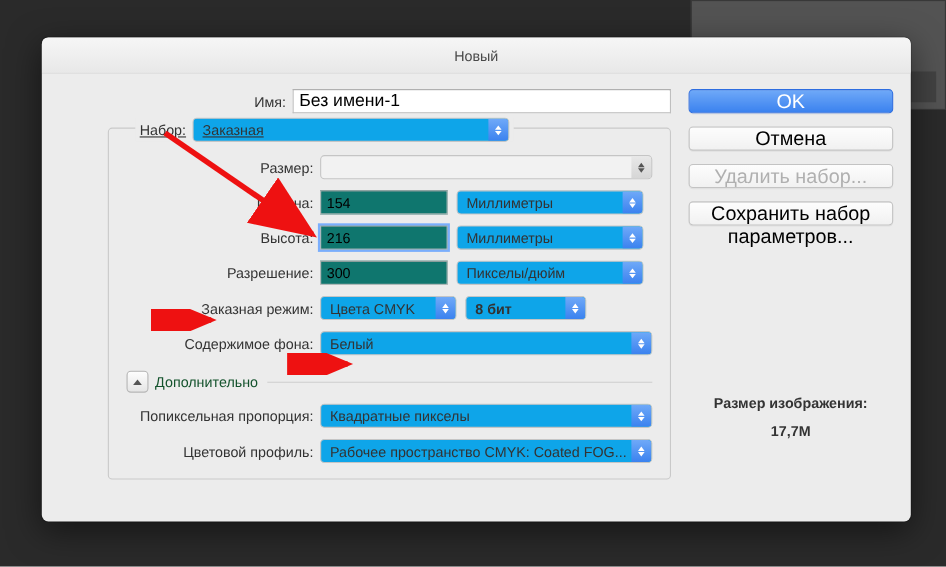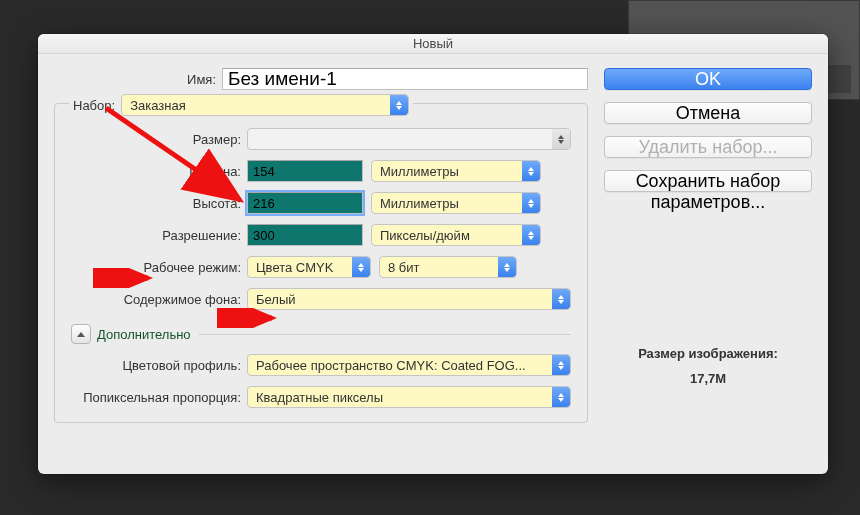--- a/index.html
+++ b/index.html
@@ -32,67 +32,68 @@
       position: absolute;
       top: 34px; left: 38px;
       width: 790px; height: 440px;
       background: #ececec;
       border-radius: 6px;
       box-shadow: 0 8px 30px rgba(0,0,0,0.5), 0 0 0 1px rgba(0,0,0,0.15);
       display: flex;
       flex-direction: column;
     }
     .titlebar {
-      height: 20px;
+      height: 33px;
       display: flex; align-items: center; justify-content: center;
       font-size: 13px;
       color: #4a4a4a;
       border-bottom: 1px solid #d5d5d5;
       background: linear-gradient(#f6f6f6,#e8e8e8);
       border-radius: 6px 6px 0 0;
     }
     .content {
       flex: 1;
       display: flex;
       padding: 14px 16px 16px 16px;
+      margin-left: 44px;
     }
     .left-col { flex: 1; position: relative; }
     .right-col { width: 224px; padding-left: 16px; }
     
     
     .name-row {
       display: flex; align-items: center;
       margin-bottom: 13px;
       padding-left: 128px;
     }
     .name-row label { width: 34px; text-align: right; margin-right: 6px; }
     .name-input {
       flex: 1;
       height: 22px;
       border: 1px solid #bfbfbf;
       border-top-color: #a8a8a8;
       background: #fff;
       padding: 0 5px;
-      font-size: 19px;
+      font-size: 16px;
       border-radius: 0;
     }
     
     
     .preset-fieldset {
       position: relative;
       border: 1px solid #c9c9c9;
       border-radius: 4px;
       padding: 14px 16px 14px 16px;
     }
     .preset-legend {
       position: absolute;
-      top: -10px; left: 14px;
+      top: -10px; left: 24px;
       background: #ececec;
       padding: 0 4px;
-      display: flex; align-items: center;
+      display: flex; align-items: center; text-decoration: underline;
     }
     .preset-legend label { margin-right: 6px; }
     
     .form-grid {
       display: flex; flex-direction: column;
       gap: 10px;
       margin-top: 10px;
     }
     .form-row {
       display: flex; align-items: center;
@@ -111,21 +112,21 @@
       border-top-color: #a8a8a8;
       background: #0f766e;
       padding: 0 5px;
       font-size: 13px;
       margin-right: 8px;
     }
     
     .mac-select {
       position: relative;
       height: 22px;
-      background: #fef9c3;
+      background: #0ea5e9;
       border: 1px solid #c5c5c5;
       border-radius: 4px;
       display: flex; align-items: center;
       padding: 0 22px 0 8px;
       font-size: 13px;
       overflow: hidden;
       white-space: nowrap;
     }
     .mac-select.full { flex: 1; }
     .mac-select .arrows {
@@ -145,21 +146,21 @@
       border-right: 3px solid transparent;
     }
     .arrows::before { border-bottom: 4px solid #fff; }
     .arrows::after { border-top: 4px solid #fff; }
     .mac-select.grey .arrows::before { border-bottom-color: #555; }
     .mac-select.grey .arrows::after { border-top-color: #555; }
     
     .mac-select.disabled { background: #f2f2f2; color: #aaa; }
     
     .unit-select { width: 170px; }
-    .bit-select { width: 138px; margin-left: 8px; }
+    .bit-select { width: 110px; margin-left: 8px; font-weight: bold; }
     .colormode-select { width: 124px; }
     
     
     .advanced-row {
       display: flex; align-items: center;
       margin: 14px 0 10px 0;
     }
     .disclosure-btn {
       width: 20px; height: 20px;
       border: 1px solid #b5b5b5;
@@ -271,21 +272,21 @@
           <div class="form-row">
             <div class="lbl">Разрешение:</div>
             <input class="val-input" value="300" style="">
             <div class="mac-select unit-select">
               <span>Пикселы/дюйм</span>
               <span class="arrows"></span>
             </div>
           </div>
 
           <div class="form-row">
-            <div class="lbl">Рабочее режим:</div>
+            <div class="lbl">Заказная режим:</div>
             <div class="mac-select colormode-select">
               <span>Цвета CMYK</span>
               <span class="arrows"></span>
             </div>
             <div class="mac-select bit-select">
               <span>8 бит</span>
               <span class="arrows"></span>
             </div>
           </div>
 
@@ -299,30 +300,30 @@
         </div>
 
         <div class="advanced-row">
           <div class="disclosure-btn"></div>
           <span class="advanced-label">Дополнительно</span>
           <div class="advanced-line"></div>
         </div>
 
         <div class="form-grid">
           <div class="form-row">
+            <div class="lbl">Попиксельная пропорция:</div>
+            <div class="mac-select full">
+              <span>Квадратные пикселы</span>
+              <span class="arrows"></span>
+            </div>
+          </div>
+          <div class="form-row">
             <div class="lbl">Цветовой профиль:</div>
             <div class="mac-select full">
               <span>Рабочее пространство CMYK:  Coated FOG...</span>
-              <span class="arrows"></span>
-            </div>
-          </div>
-          <div class="form-row">
-            <div class="lbl">Попиксельная пропорция:</div>
-            <div class="mac-select full">
-              <span>Квадратные пикселы</span>
               <span class="arrows"></span>
             </div>
           </div>
         </div>
       </div>
 
       <div class="arrow" style="top:32px; left:44px;">
         <svg width="160" height="116">
           <defs>
               <marker id="ah1" markerWidth="14" markerHeight="14" refX="11" refY="5" orient="auto">

